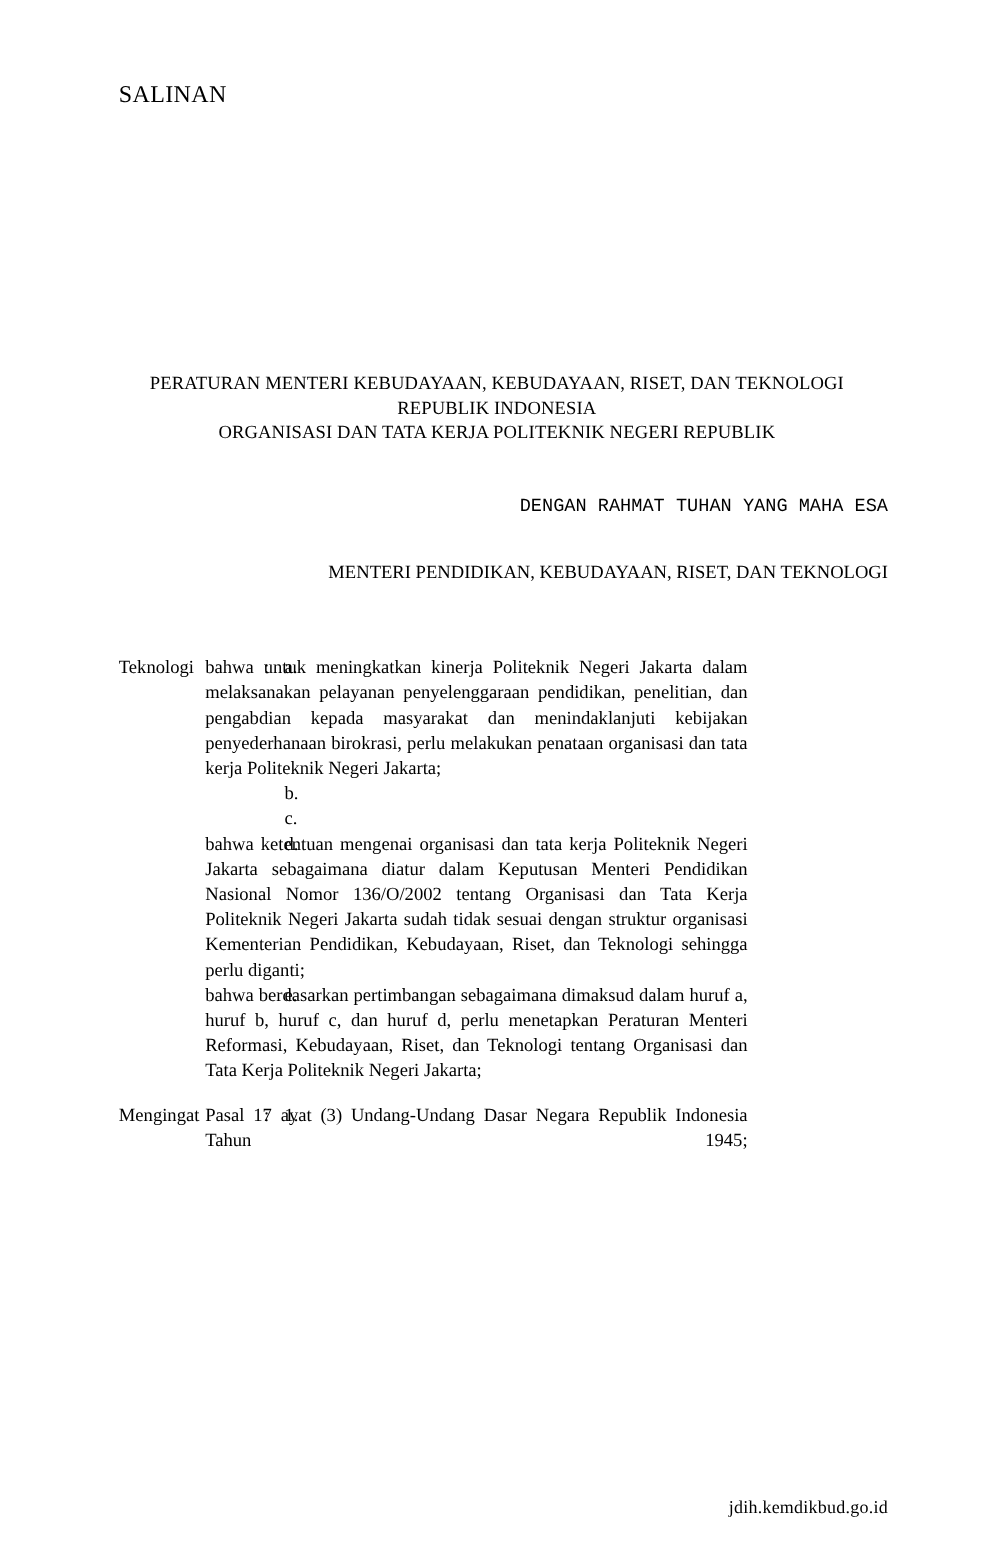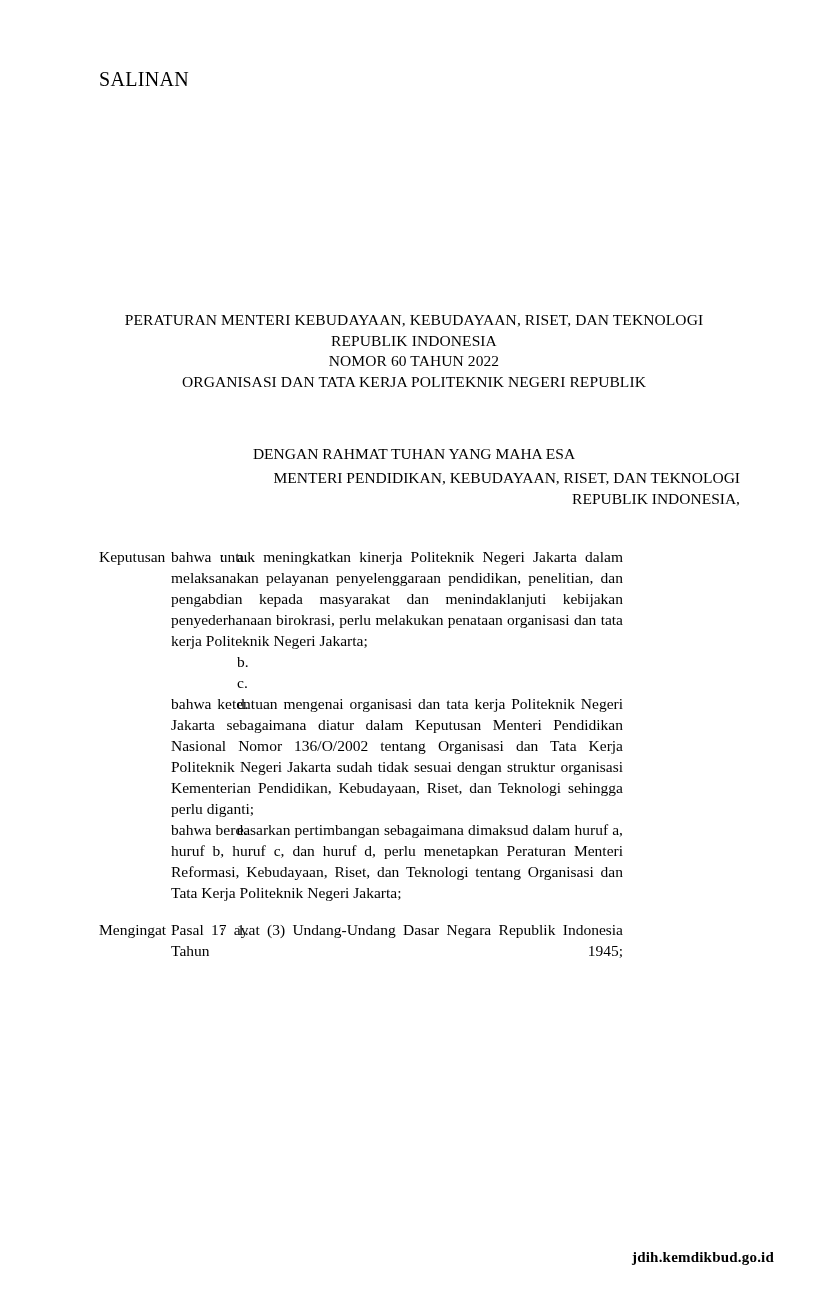--- a/index.html
+++ b/index.html
@@ -42,23 +42,24 @@
   .title-line {
     font-size: 15.5px;
     line-height: 20.5px;
     letter-spacing: 0.1px;
     white-space: nowrap;
   }
 
   .subtitle-block {
     position: absolute;
     left: 88px;
-    top: 444px;
+    top: 412px;
     width: 652px;
-    text-align: center;
+    text-align: right;
+    font-family: Liberation Mono, monospace;
   }
   .subtitle-line {
     font-size: 15.5px;
     line-height: 20.5px;
     white-space: nowrap;
   }
 
   .ministry-block {
     position: absolute;
     left: 88px;
@@ -126,53 +127,50 @@
   }
 
   
   .footer {
     position: absolute;
     left: 0;
     top: 1249px;
     width: 740px;
     text-align: right;
     font-size: 15px;
-    font-weight: bold;
+    font-weight: normal;
     letter-spacing: 0.2px;
-    padding-left: 34px;
   }
 </style>
 </head>
 <body>
 
 <div class="page">
 
   <div class="salinan">SALINAN</div>
 
   <div class="title-block">
     <div class="title-line">PERATURAN MENTERI KEBUDAYAAN, KEBUDAYAAN, RISET, DAN TEKNOLOGI</div>
     <div class="title-line">REPUBLIK INDONESIA</div>
-    <div class="title-line">NOMOR 60 TAHUN 2022</div>
     <div class="title-line">ORGANISASI DAN TATA KERJA POLITEKNIK NEGERI REPUBLIK</div>
   </div>
 
   <div class="subtitle-block">
     <div class="subtitle-line">DENGAN RAHMAT TUHAN YANG MAHA ESA</div>
   </div>
 
   <div class="ministry-block">
     <div class="subtitle-line">MENTERI PENDIDIKAN, KEBUDAYAAN, RISET, DAN TEKNOLOGI</div>
-    <div class="subtitle-line">REPUBLIK INDONESIA,</div>
   </div>
 
   <div class="clauses">
 
     <div class="clause-group">
       <div class="clause-row">
-        <div class="clause-label">Keputusan</div>
+        <div class="clause-label">Teknologi</div>
         <div class="clause-colon">:</div>
         <div class="clause-marker">a.</div>
         <div class="clause-text">bahwa untuk meningkatkan kinerja Politeknik Negeri Jakarta dalam melaksanakan pelayanan penyelenggaraan pendidikan, penelitian, dan pengabdian kepada masyarakat dan menindaklanjuti kebijakan penyederhanaan birokrasi, perlu melakukan penataan organisasi dan tata kerja Politeknik Negeri Jakarta;</div>
       </div>
       <div class="clause-row">
         <div class="clause-marker">b.</div>
       </div>
       <div class="clause-row">
         <div class="clause-marker">c.</div>
       </div>

